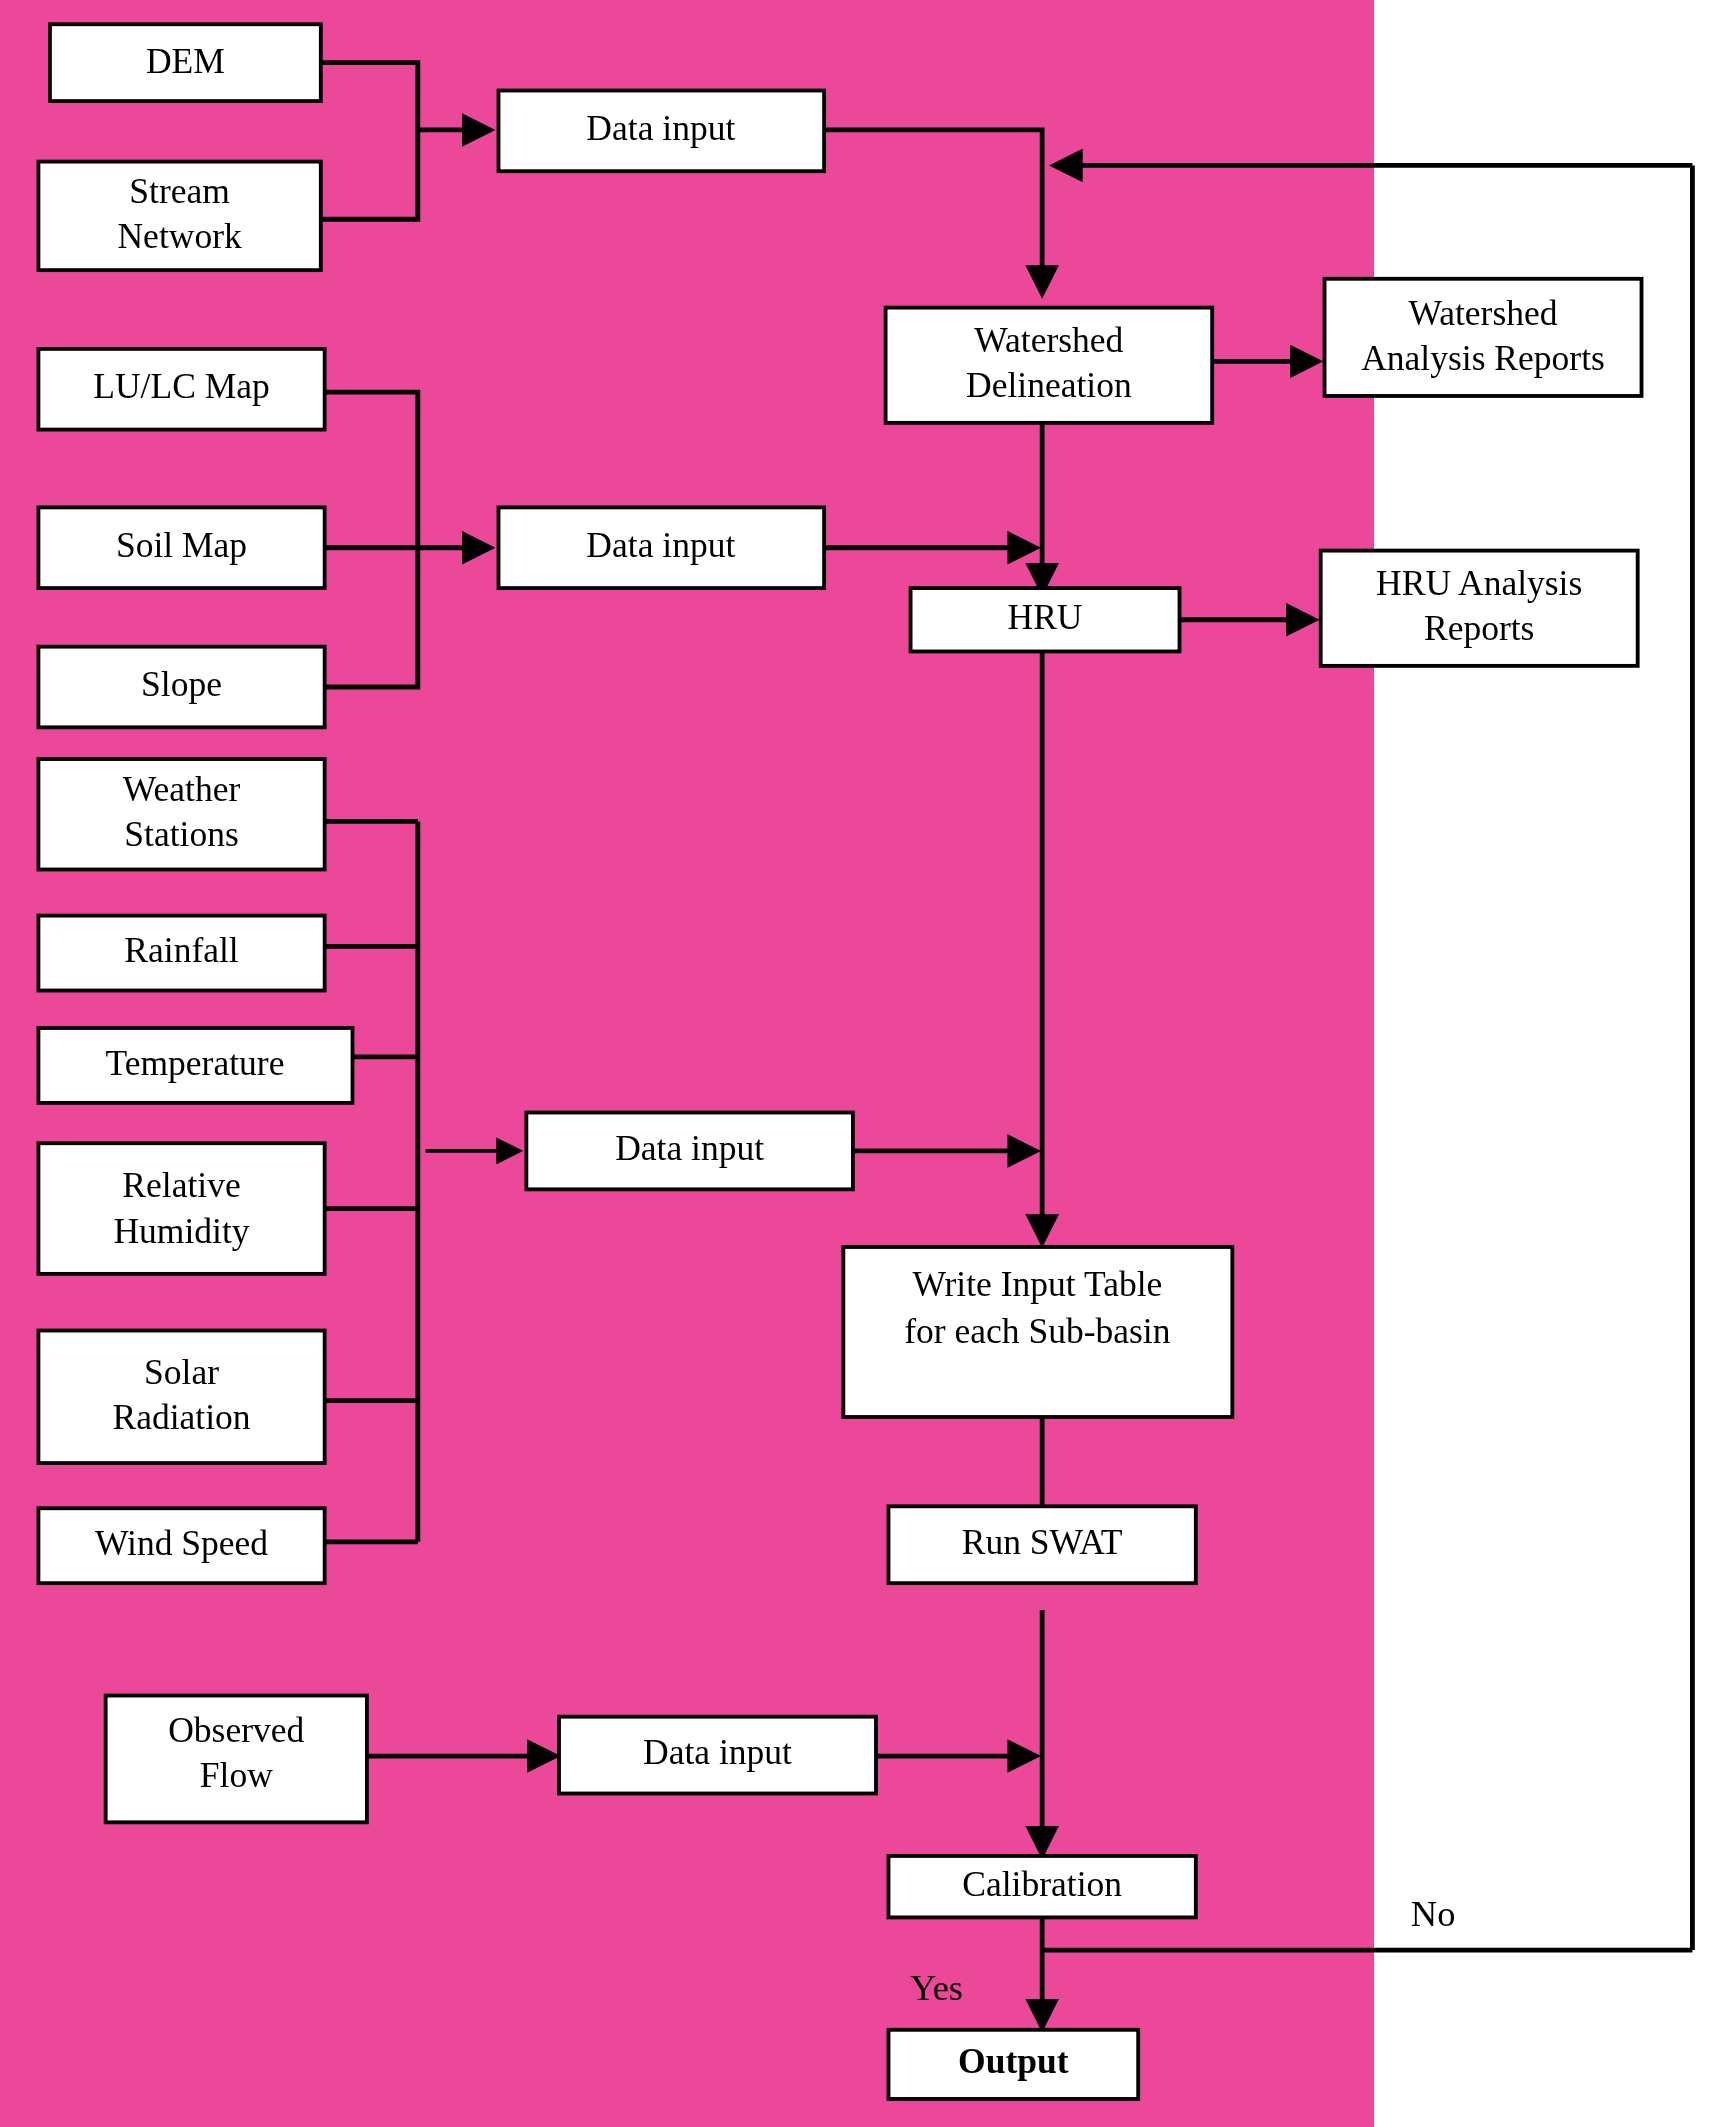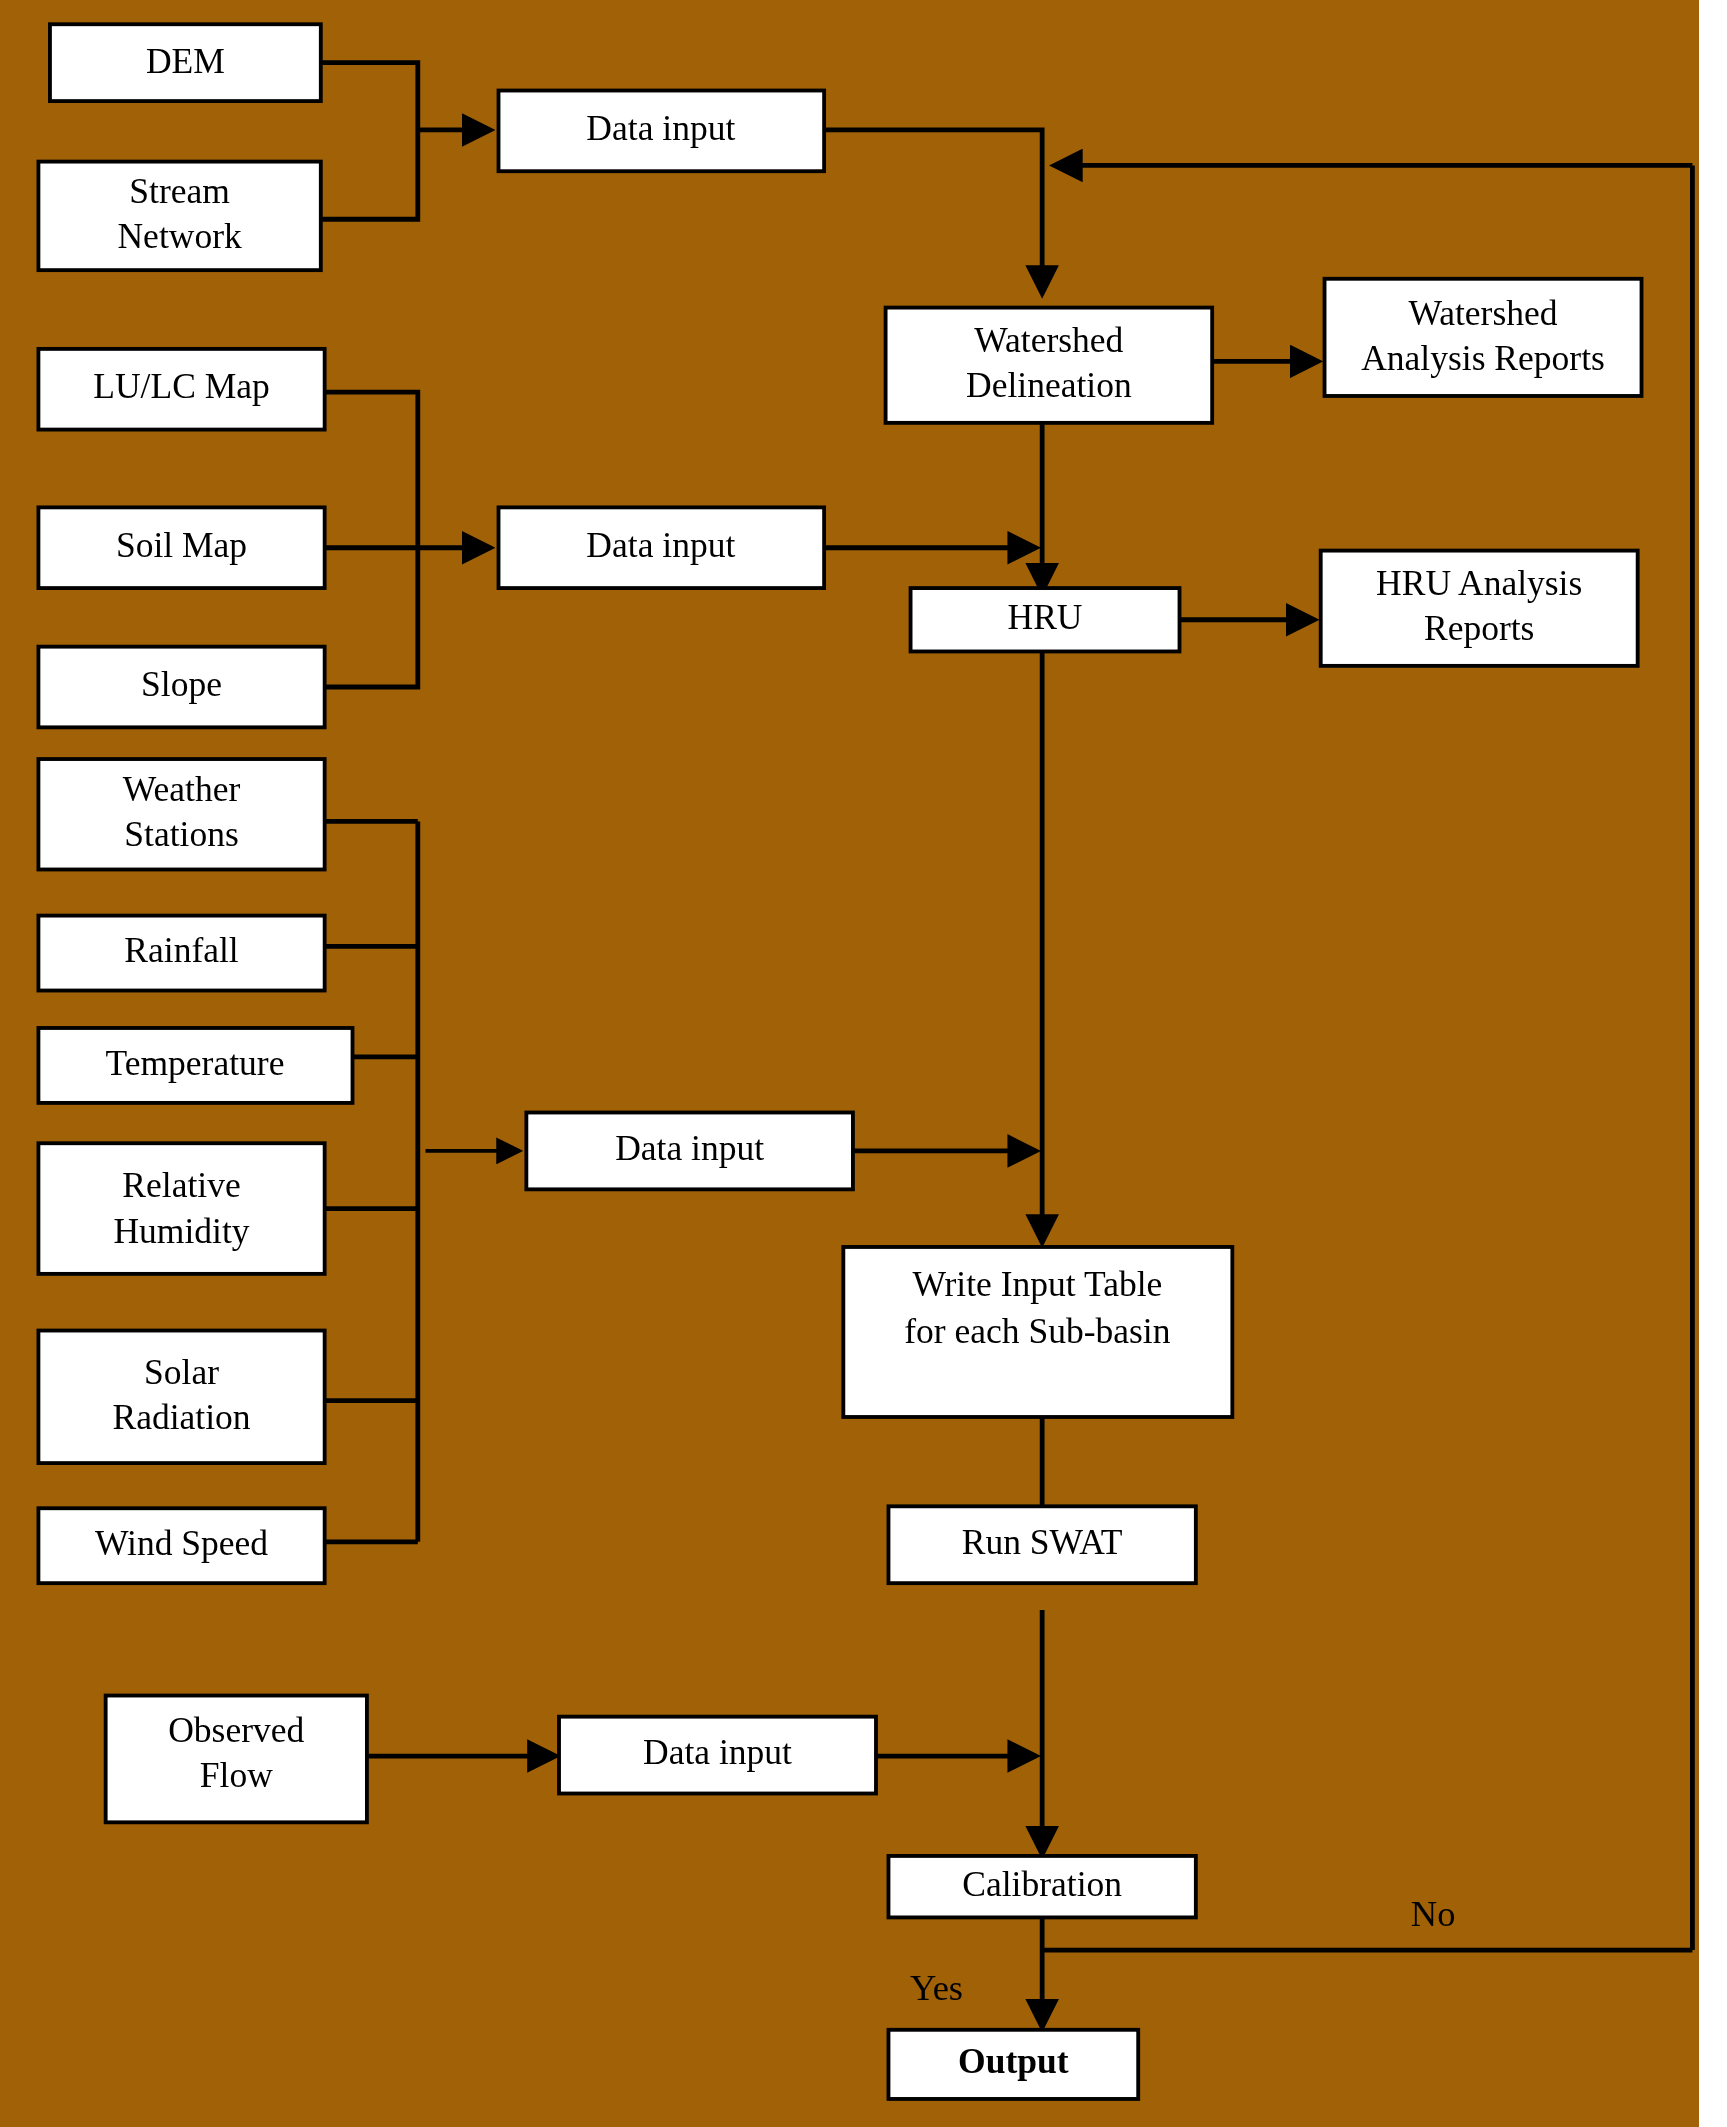--- a/index.html
+++ b/index.html
@@ -2,23 +2,23 @@
 <html><head>
 <meta charset="utf-8">
 <style>
   html, body {
     margin: 0;
     padding: 0;
     background: #ffffff;
   }
   #diagram-root {
     position: relative;
-    width: 1699px;
+    width: 1374px;
     height: 2128px;
-    background: #a16207;
+    background: #ec4899;
     font-family: "Liberation Serif", "DejaVu Serif", serif;
   }
   svg.flow-canvas {
     position: absolute;
     top: 0;
     left: 0;
     width: 1727px;
     height: 2128px;
     display: block;
   }

